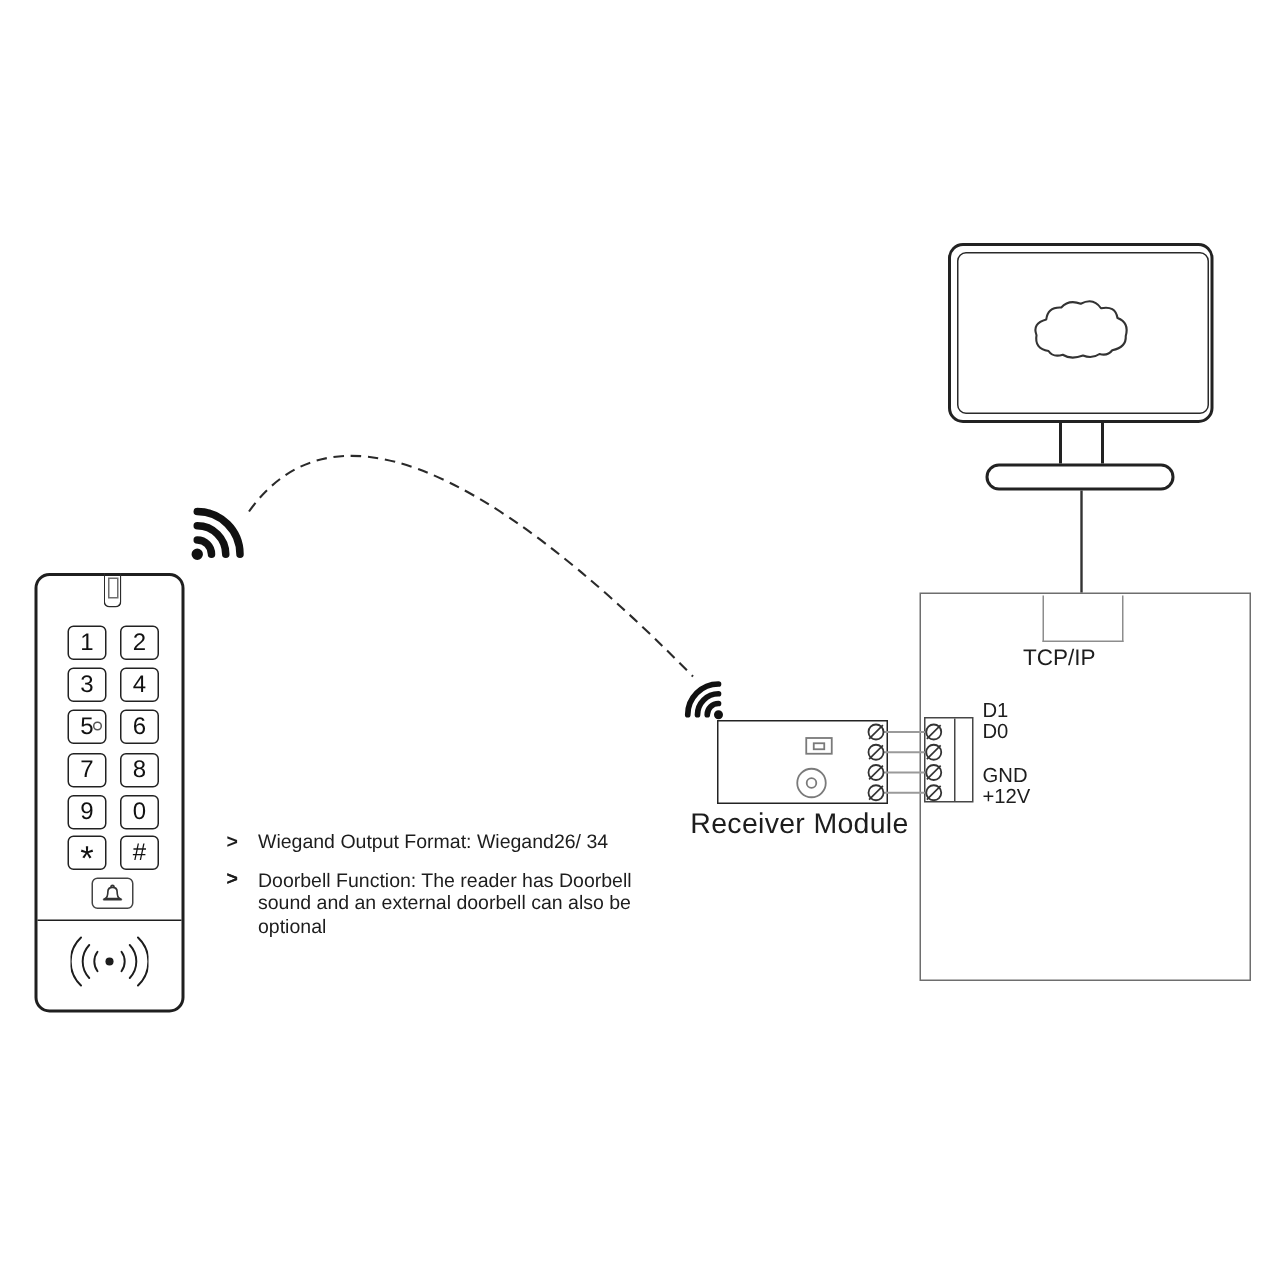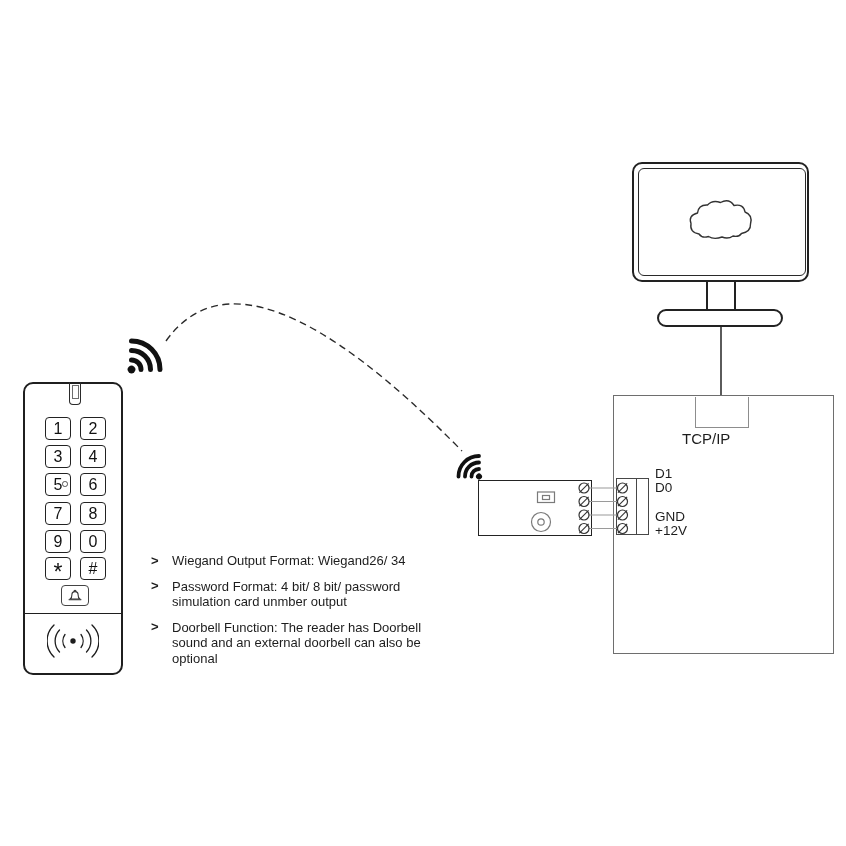--- a/index.html
+++ b/index.html
@@ -120,29 +120,29 @@
     </svg>
   </div>
 
   <div class="abs features">
     <div class="feature">
       <span class="chev">&gt;</span>
       <span>Wiegand Output Format: Wiegand26/ 34</span>
     </div>
     <div class="feature">
       <span class="chev">&gt;</span>
-      <span>Password Format: 4 bit/ 8 bit/ password simulation card unmber output</span>
     </div>
     <div class="feature">
       <span class="chev">&gt;</span>
       <span>Doorbell Function: The reader has Doorbell sound and an external doorbell can also be optional</span>
     </div>
   </div>
 
   <div class="abs rx-box"></div>
+  <div class="abs rx-label">Receiver Module</div>
 
   <div class="abs ctrl-box"></div>
   <div class="abs tcp-port"></div>
   <div class="abs tcp-label">TCP/IP</div>
 
   <div class="abs term-block">
     <div class="term-divider"></div>
   </div>
   <div class="abs term-label" style="top:479.5px">D0</div>
   <div class="abs term-label" style="top:466px">D1</div>

